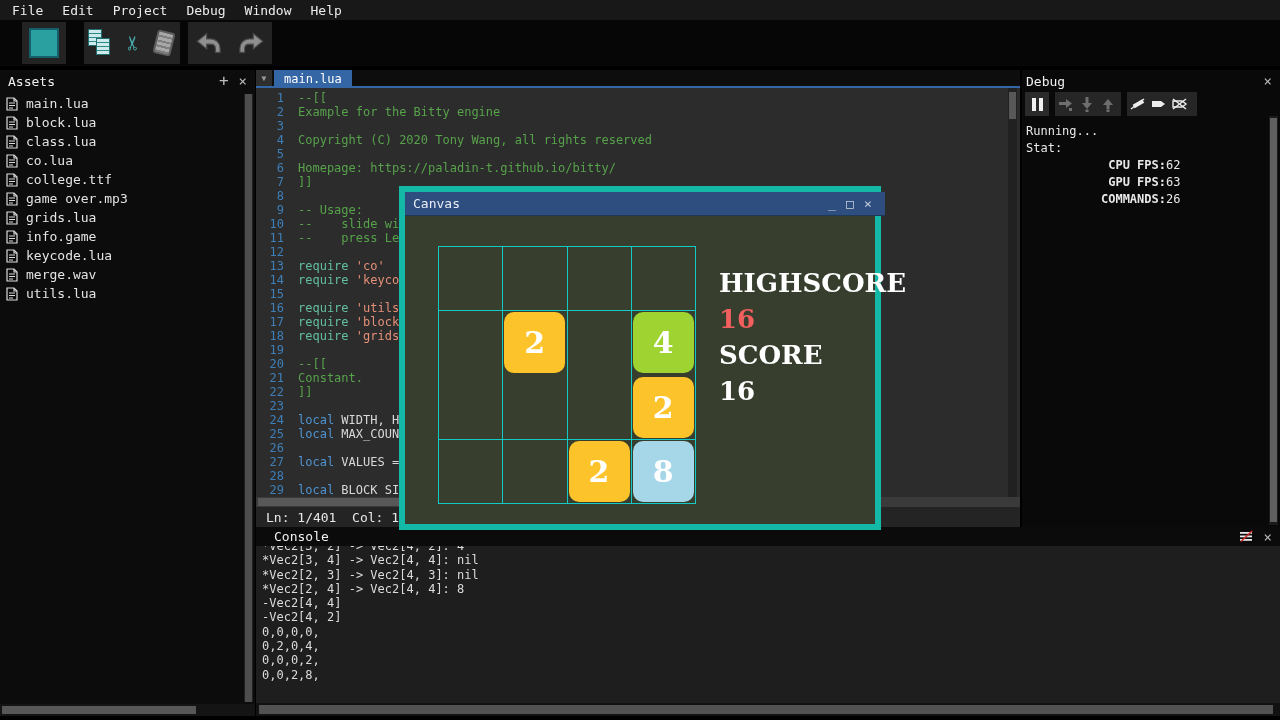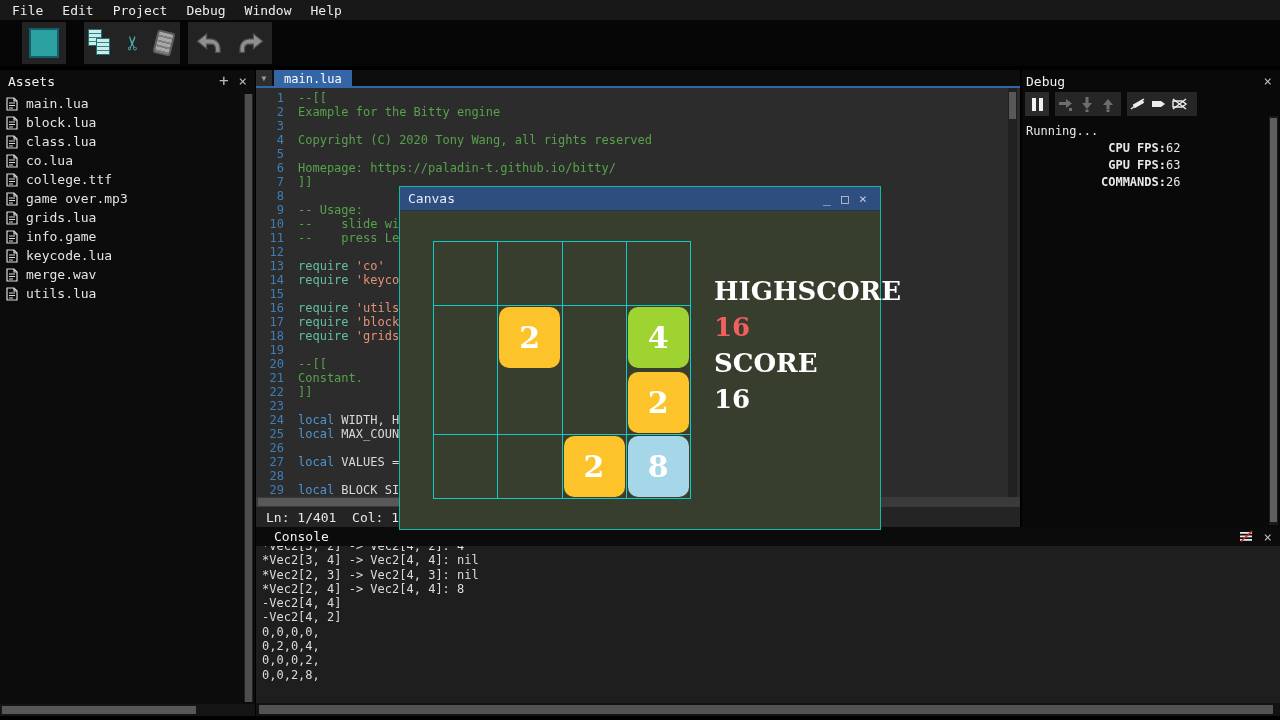--- a/index.html
+++ b/index.html
@@ -92,37 +92,37 @@
   .console-head { height:19px; display:flex; align-items:center; padding:0 8px 0 6px; }
   .console-head .spacer { flex:1; }
   .console-body { position:absolute; left:0; top:19px; width:1024px; height:157px; background:#1e1e1e; overflow:hidden; }
   .console-lines { margin-top:-7px; padding-left:6px; }
   .console-line { height:14.3px; color:#dcdcdc; font-size:12px; line-height:14.3px; white-space:pre; }
   .console-hscroll { position:absolute; left:0; top:176px; width:1024px; height:13px; background:#121212; }
   .console-hscroll .thumb { position:absolute; left:3px; top:2px; width:1014px; height:9px; background:#525252; }
 
   
   .canvas-win { position:absolute; left:399px; top:186px; width:482px; height:344px;
-                background:#373e2d; border:1px solid #14b8a6; z-index:50; }
+                background:#373e2d; border:6px solid #14b8a6; z-index:50; }
   .canvas-title { position:absolute; left:0; top:0; width:480px; height:24px; background:#2f4e80;
                   border-bottom:1px solid #203858; display:flex; align-items:center; padding:0 8px; }
   .canvas-title .label { color:#e8edf5; font-size:13px; }
   .canvas-title .spacer { flex:1; }
   .win-btn { color:#c9d2de; font-size:13px; width:18px; text-align:center; cursor:default; }
   .game { position:absolute; left:0; top:24px; width:480px; height:318px; }
   .grid-line { position:absolute; background:#12c9c5; }
   .tile { position:absolute; width:61px; height:61px; border-radius:10px;
           display:flex; align-items:center; justify-content:center;
           font-family:"DejaVu Serif","Liberation Serif",serif; font-weight:bold;
           font-size:30px; color:#fff; }
   .tile.yellow { background:#fcc42a; }
   .tile.green  { background:#9ed331; }
   .tile.blue   { background:#a6d7e8; }
   .scoreboard { position:absolute; left:314px; top:52px;
-                font-family:"DejaVu Serif","Liberation Serif",serif; font-weight:bold;margin-top:13px; }
+                font-family:"DejaVu Serif","Liberation Serif",serif; font-weight:bold; }
   .scoreboard .line { height:36px; font-size:26px; color:#fff; letter-spacing:0px; }
   .scoreboard .line.red { color:#f15f5f; }
 </style>
 </head>
 <body>
 
 <div class="menubar" id="menubar">
     <span class="menu-item">File</span>
     <span class="menu-item">Edit</span>
     <span class="menu-item">Project</span>
@@ -394,20 +394,21 @@
         <svg width="17" height="16" viewBox="0 0 17 16">
           <polygon points="2,5 11,5 15,8 11,11 2,11" fill="none" stroke="#ededed" stroke-width="1.4"></polygon>
           <line x1="2" y1="3" x2="15" y2="13" stroke="#ededed" stroke-width="1.4"></line>
           <line x1="15" y1="3" x2="2" y2="13" stroke="#ededed" stroke-width="1.4"></line>
         </svg>
       </div>
     </div>
   </div>
   <div class="debug-text">
     <div class="row">Running...</div>
+    <div class="row">Stat:</div>
     <div id="debug-stats">
         <div class="stat-row">
           <span class="stat-label">CPU FPS:</span>
           <span class="stat-value">62</span>
         </div>
         <div class="stat-row">
           <span class="stat-label">GPU FPS:</span>
           <span class="stat-value">63</span>
         </div>
         <div class="stat-row">

